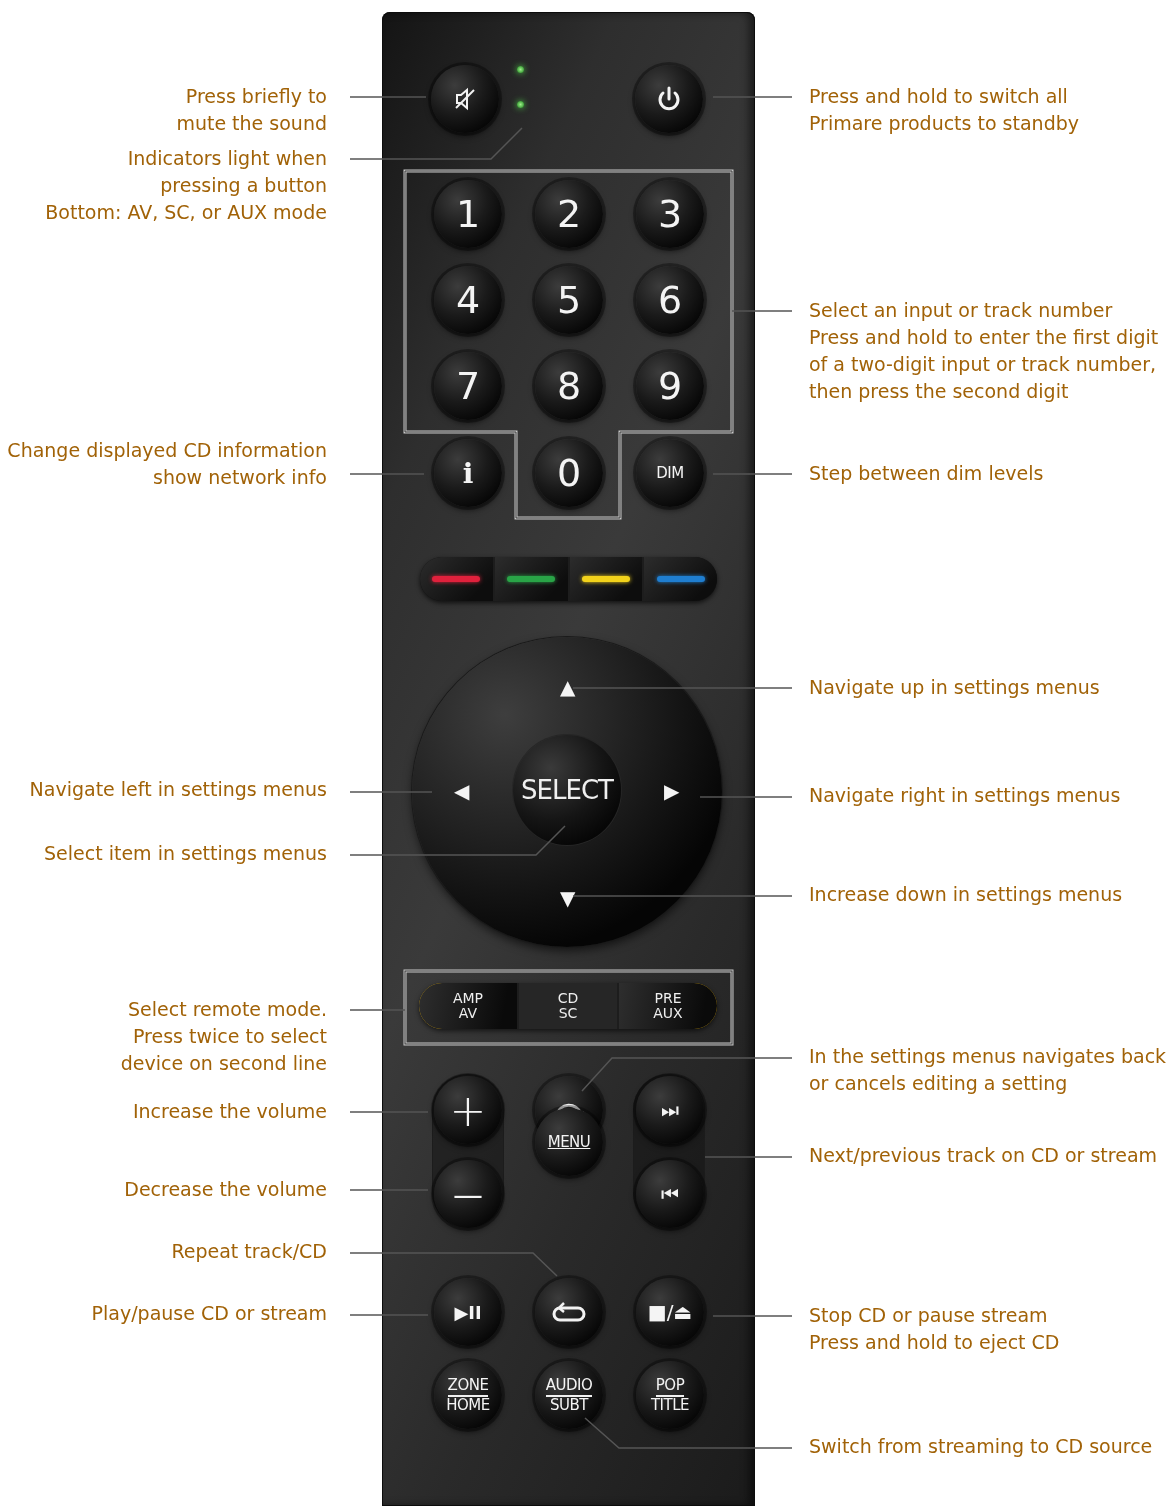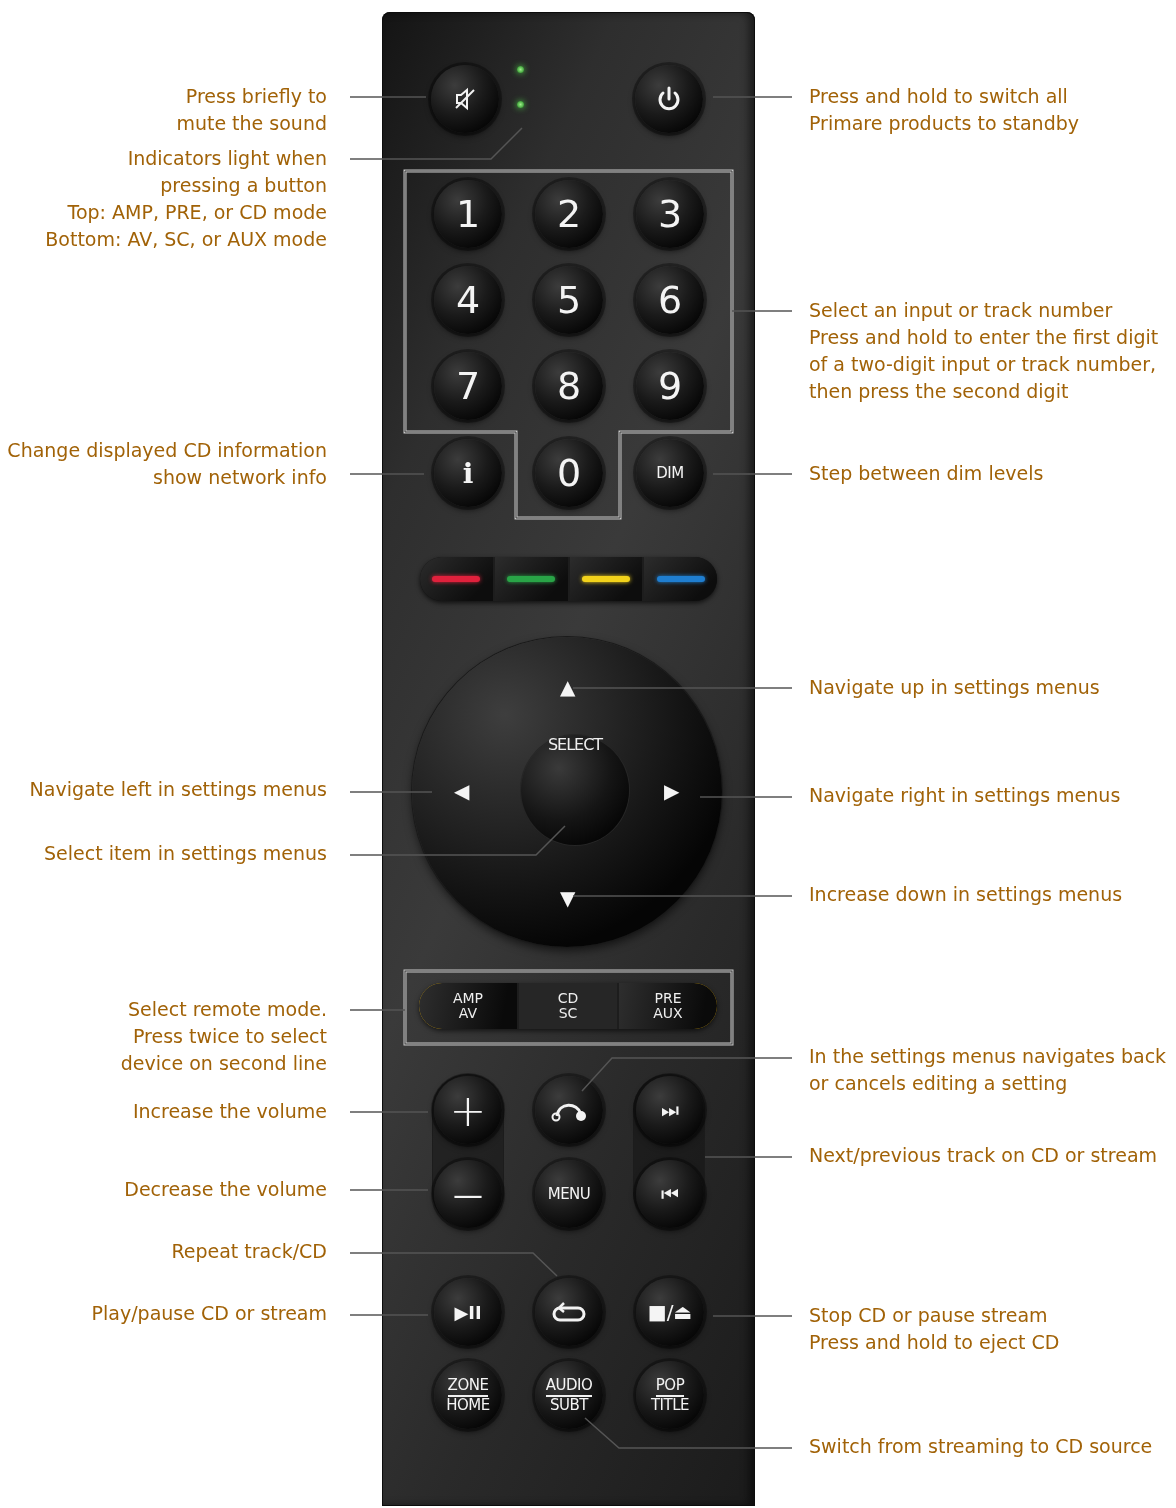--- a/index.html
+++ b/index.html
@@ -46,22 +46,22 @@
     position: absolute; left: 412px; top: 637px; width: 310px; height: 310px;
     border-radius: 50%;
     background: radial-gradient(circle at 30% 25%, #3e3e3e 0%, #202020 40%, #050505 75%);
     box-shadow: 0 0 0 1px #1a1a1a, 0 4px 10px rgba(0,0,0,0.6);
   }
   .dpad-arrow { position: absolute; color: #f4f4f4; font-size: 20px; cursor: pointer; line-height: 1; }
   .select-btn {
     position: absolute; left: 513px; top: 735px; width: 108px; height: 110px; border-radius: 50%;
     background: radial-gradient(circle at 35% 30%, #3a3a3a 0%, #151515 50%, #020202 85%);
     box-shadow: 0 0 0 1px #262626;
-    color: #f0f0f0; font-size: 16px; display: flex; justify-content: center;
-    letter-spacing: -1px; cursor: pointer; margin-left: 8px;
+    color: #f0f0f0; font-size: 26px; display: flex; align-items: center; justify-content: center;
+    letter-spacing: -1px; cursor: pointer;
   }
   .mode-bar {
     position: absolute; left: 419px; top: 983px; width: 298px; height: 46px;
     border-radius: 23px; overflow: hidden; display: flex;
     background: #eab308; box-shadow: 0 2px 5px rgba(0,0,0,0.6);
   }
   .mode-seg {
     flex: 1; display: flex; flex-direction: column; align-items: center; justify-content: center;
     background: linear-gradient(100deg, #2e2e2e 0%, #0a0a0a 85%);
     border-right: 2px solid #1d1d1d;
@@ -195,21 +195,21 @@
 <div class="btn round" style="left:434px;top:1160px;font-size:30px;">
     <span>—</span>
   </div>
 <div class="btn round" style="left:535px;top:1076px;">
   <svg width="40" height="24" viewBox="0 0 40 24">
     <path d="M8 18 C10 4, 28 4, 32 16" fill="none" stroke="#f2f2f2" stroke-width="3"></path>
     <circle cx="7" cy="19" r="3.5" fill="none" stroke="#f2f2f2" stroke-width="2"></circle>
     <circle cx="32" cy="18" r="5" fill="#f2f2f2"></circle>
   </svg>
 </div>
-<div class="btn round small-lbl" style="left:535px;top:1160px;">
+<div class="btn round small-lbl" style="left:535px;top:1108px;text-decoration:underline;">
     <span>MENU</span>
   </div>
 <div class="btn round" style="left:636px;top:1076px;font-size:20px;">
     <span>⏭</span>
   </div>
 <div class="btn round" style="left:636px;top:1160px;font-size:20px;">
     <span>⏮</span>
   </div>
 
 <div class="btn round" style="left:434px;top:1278px;font-size:18px;font-weight:bold;">
@@ -265,21 +265,20 @@
   </g>
 </svg>
 
 <div class="callout left" style="right:849px;top:83px;">
   <div>Press briefly to</div>
   <div>mute the sound</div>
 </div>
 <div class="callout left" style="right:849px;top:145px;">
   <div>Indicators light when</div>
   <div>pressing a button</div>
-  <div>Top: AMP, PRE, or CD mode</div>
   <div>Bottom: AV, SC, or AUX mode</div>
 </div>
 <div class="callout left" style="right:849px;top:437px;">
   <div>Change displayed CD information</div>
   <div>show network info</div>
 </div>
 <div class="callout left" style="right:849px;top:776px;">
   <div>Navigate left in settings menus</div>
 </div>
 <div class="callout left" style="right:849px;top:840px;">

